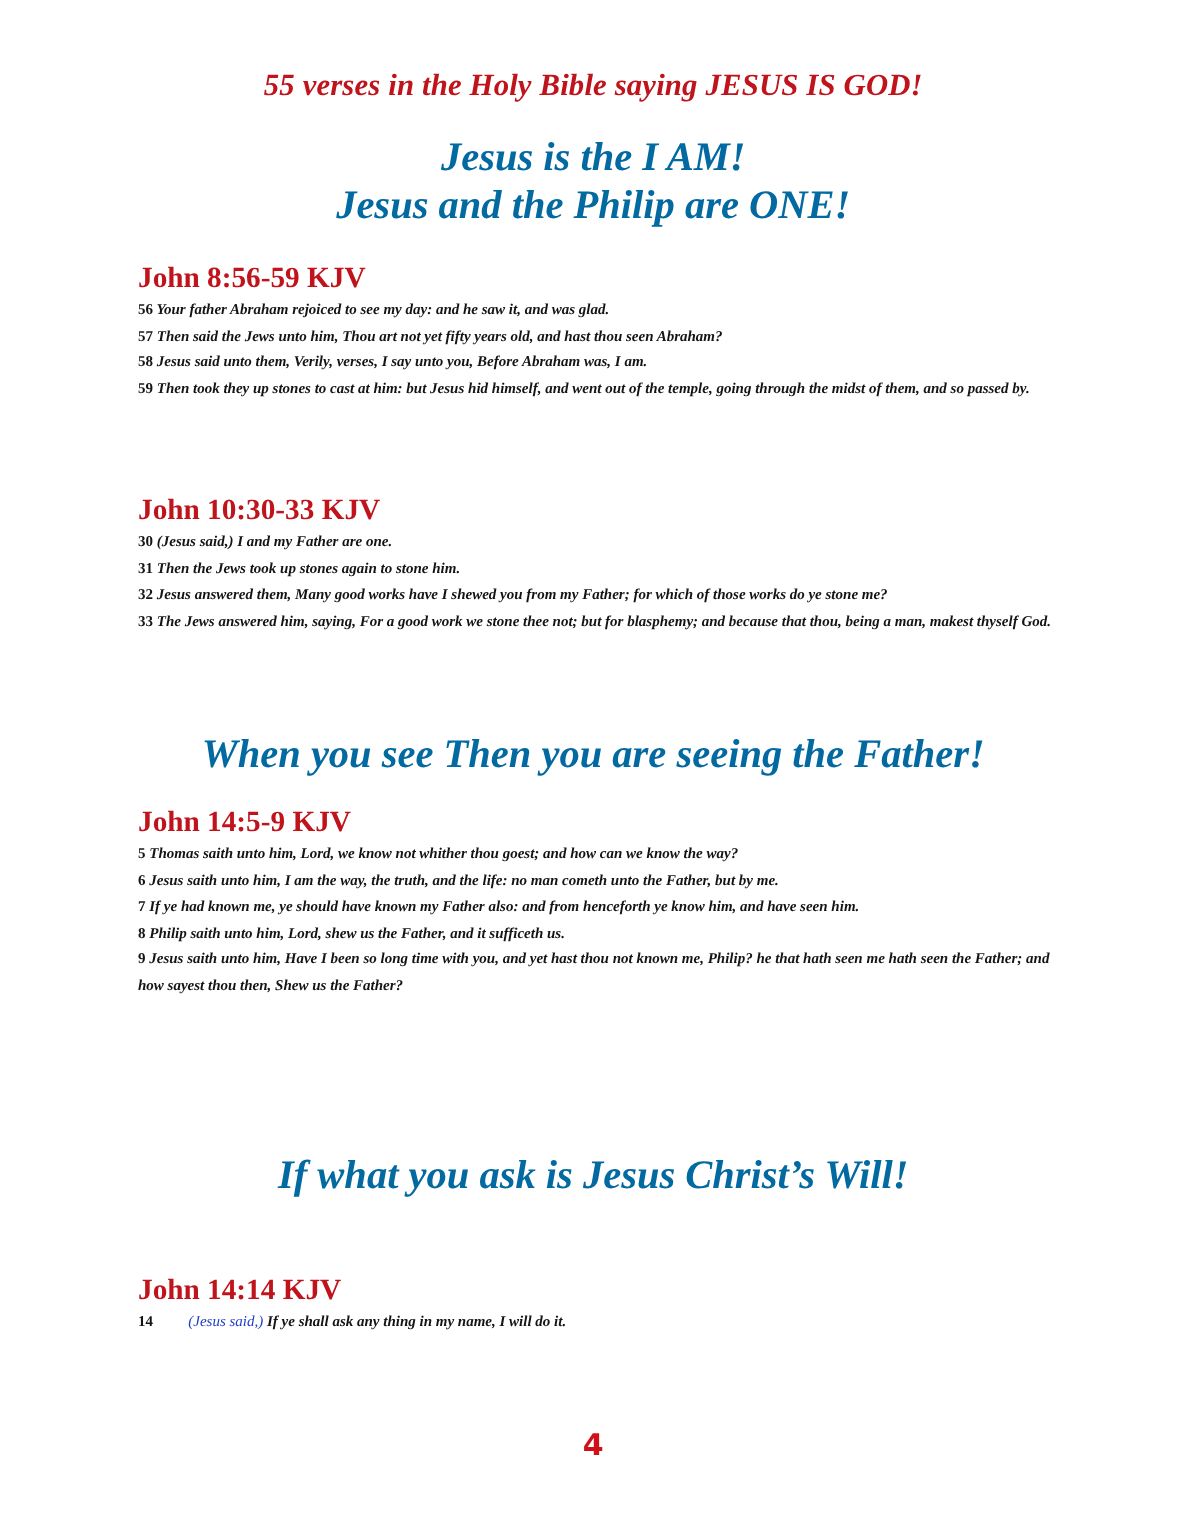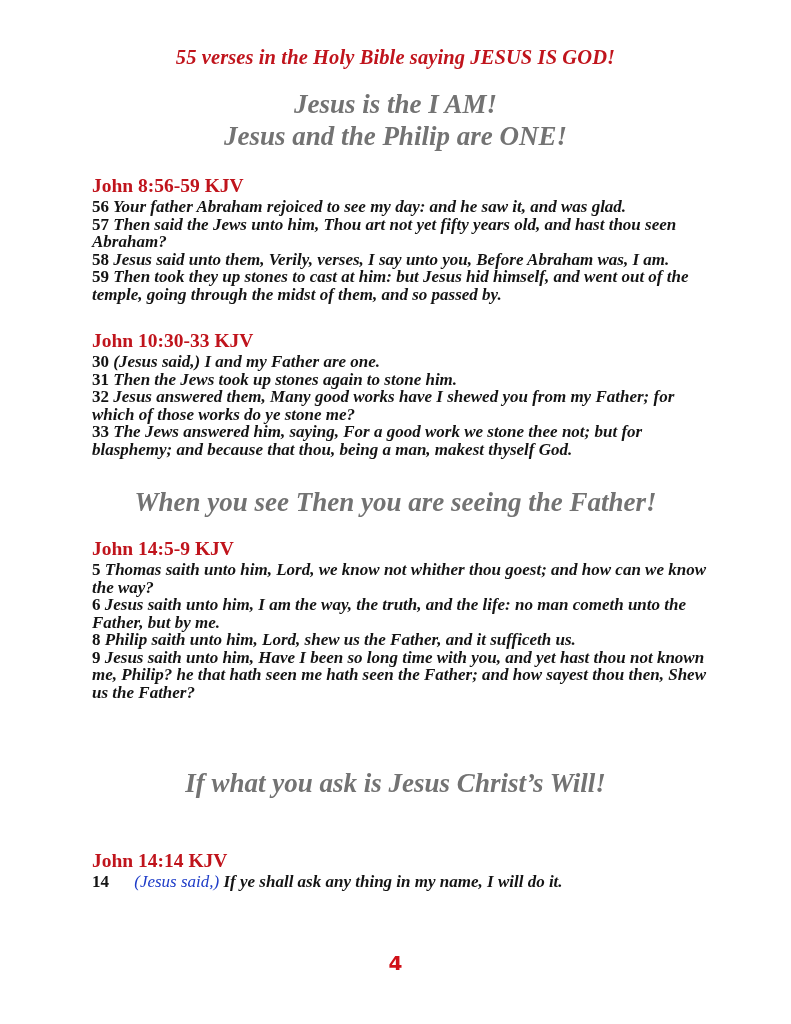--- a/index.html
+++ b/index.html
@@ -34,40 +34,40 @@
     }
     .heading {
       position: absolute;
       left: 0; width: 791px;
       text-align: center;
       font-family: "Liberation Serif", serif;
       font-style: italic;
       font-weight: bold;
       font-size: 27px;
       line-height: 32px;
-      color: #737373;
+      color: #0369a1;
     }
     .section {
       position: absolute;
       left: 92px;
       width: 620px;
     }
     .ref {
       font-family: "Liberation Serif", serif;
       font-weight: bold;
       font-size: 19.5px;
       line-height: 22px;
       color: #c0141c;
       margin-bottom: 1px;
     }
     .verse {
       font-family: "Liberation Serif", serif;
       font-style: italic;
       font-weight: bold;
-      font-size: 17px;
+      font-size: 10px;
       line-height: 17.5px;
       color: #141414;
     }
     .verse .num {
       font-style: normal;
     }
     .verse .blue {
       color: #1e3cc8;
       font-weight: normal;
       padding-left: 21px;
@@ -112,20 +112,21 @@
   </div>
 
   <div class="heading" style="top:486px;">
     <div>When you see Then you are seeing the Father!</div>
   </div>
 
   <div class="section" style="top:538px;">
     <div class="ref">John 14:5-9 KJV</div>
     <div class="verse"><span class="num">5</span><span> Thomas saith unto him, Lord, we know not whither thou goest; and how can we know the way?</span></div>
     <div class="verse"><span class="num">6</span><span> Jesus saith unto him, I am the way, the truth, and the life: no man cometh unto the Father, but by me.</span></div>
+    <div class="verse"><span class="num">7</span><span> If ye had known me, ye should have known my Father also: and from henceforth ye know him, and have seen him.</span></div>
     <div class="verse"><span class="num">8</span><span> Philip saith unto him, Lord, shew us the Father, and it sufficeth us.</span></div>
     <div class="verse"><span class="num">9</span><span> Jesus saith unto him, Have I been so long time with you, and yet hast thou not known me, Philip? he that hath seen me hath seen the Father; and how sayest thou then, Shew us the Father?</span></div>
   </div>
 
   <div class="heading" style="top:767px;">
     <div>If what you ask is Jesus Christ’s Will!</div>
   </div>
 
   <div class="section" style="top:850px;">
     <div class="ref">John 14:14 KJV</div>

